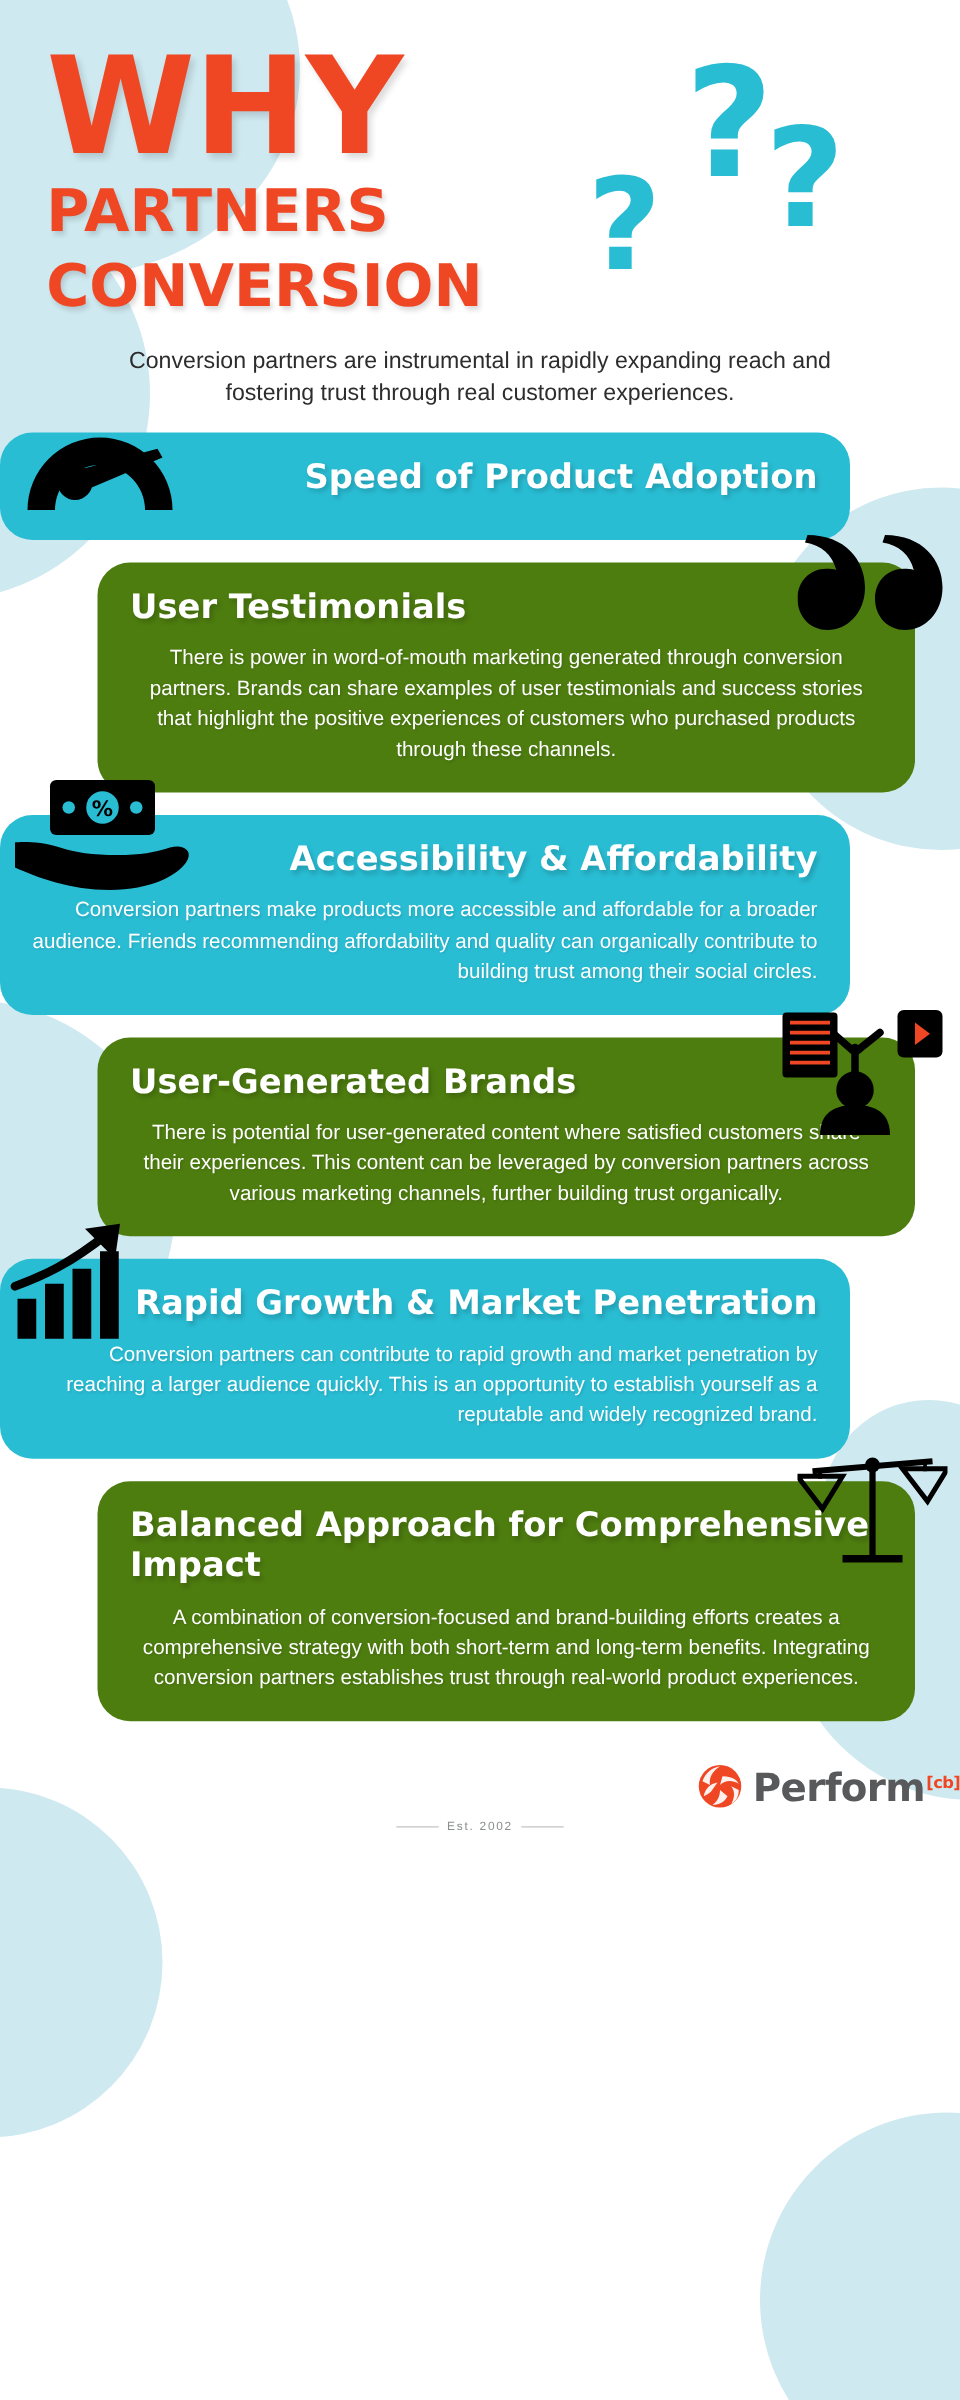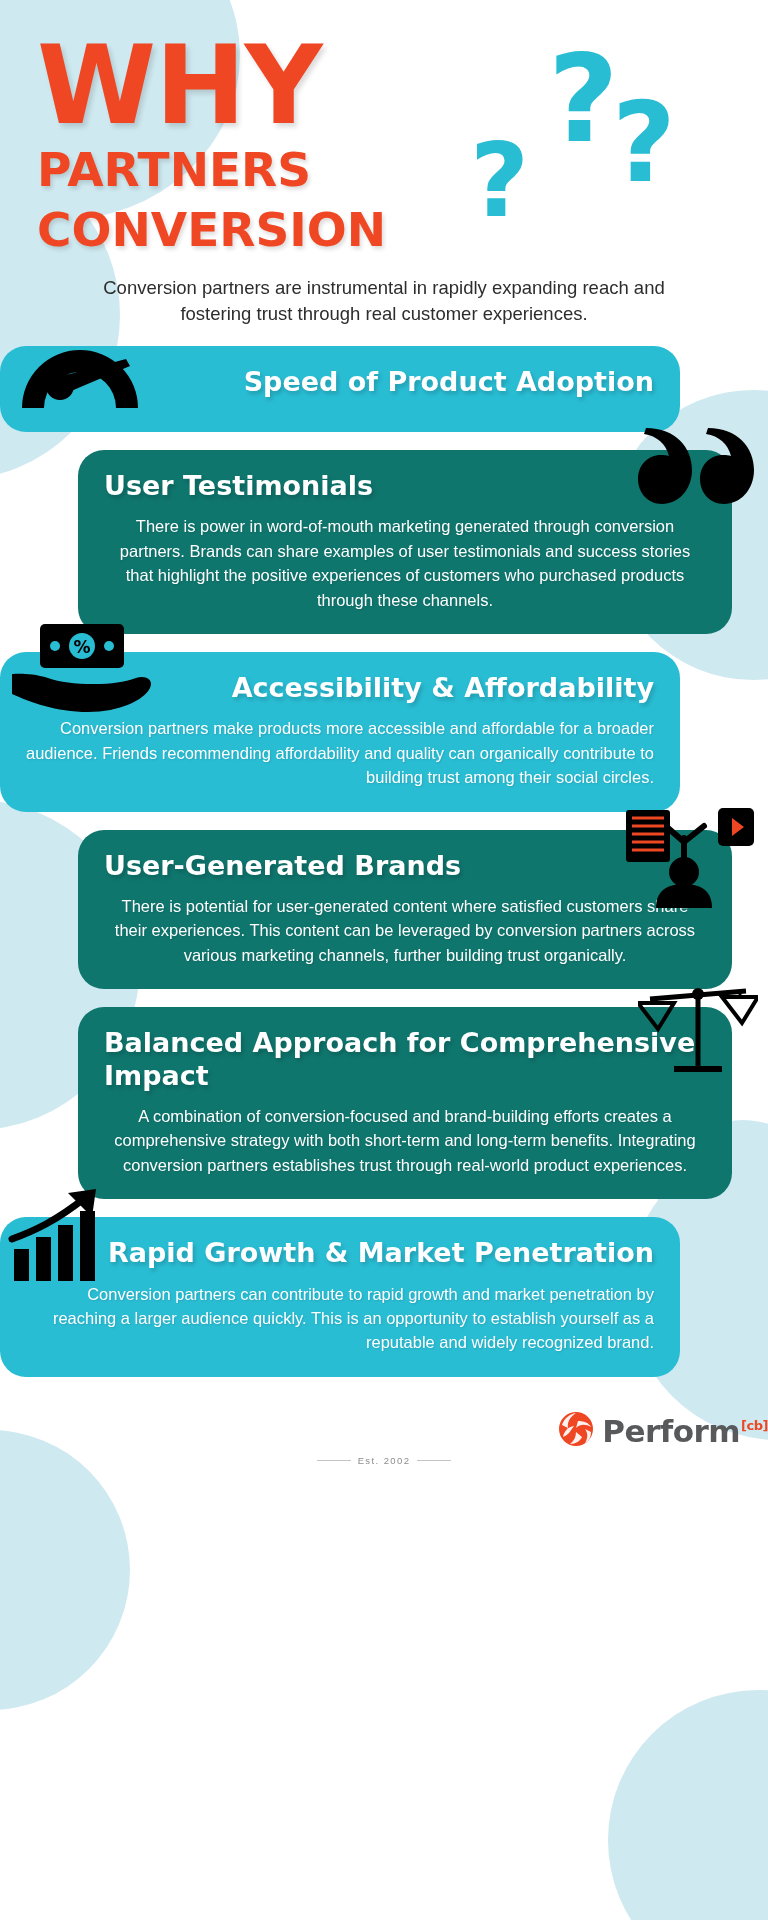--- a/index.html
+++ b/index.html
@@ -71,21 +71,21 @@
     text-align: center;
     font-size: 18.5px;
     line-height: 1.42;
     color: #2d2d2d;
   }
 
   
   .card { position: relative; margin-top: 18px; }
   .card-inner { position: relative; padding: 20px 26px 22px 26px; border-radius: 26px; }
   .card-cyan .card-inner { background: #29bdd4; margin-right: 88px; margin-left: 0; }
-  .card-orange .card-inner { background: #0f766e; margin-left: 78px; margin-right: 36px; }
+  .card-orange .card-inner { background: #4d7c0f; margin-left: 78px; margin-right: 36px; }
 
   .card h2 {
     font-family: "DejaVu Sans", sans-serif;
     font-weight: 700;
     font-size: 27px;
     line-height: 1.2;
     color: #ffffff;
     text-shadow: 2px 3px 4px rgba(0,0,0,0.18);
     margin-bottom: 12px;
   }
@@ -231,53 +231,53 @@
           <circle cx="62" cy="68" r="15" fill="#000"></circle>
           <path d="M34 104 C34 86 46 80 62 80 C78 80 90 86 90 104 Z" fill="#000"></path>
         </svg>
       </div>
       <div class="card-inner">
         <h2>User-Generated Brands</h2>
         <p>There is potential for user-generated content where satisfied customers share their experiences. This content can be leveraged by conversion partners across various marketing channels, further building trust organically.</p>
       </div>
     </div>
 
+    <div class="card card-cyan">
+      <div class="card-icon icon-left">
+        <svg width="130" height="96" viewBox="0 0 130 96">
+          <rect x="6" y="62" width="15" height="32" fill="#000"></rect>
+          <rect x="28" y="50" width="15" height="44" fill="#000"></rect>
+          <rect x="50" y="38" width="15" height="56" fill="#000"></rect>
+          <rect x="72" y="24" width="15" height="70" fill="#000"></rect>
+          <path d="M4 52 C26 44 48 34 78 10" stroke="#000" stroke-width="7" fill="none" stroke-linecap="round"></path>
+          <path d="M60 6 L88 2 L84 30 Z" fill="#000"></path>
+        </svg>
+      </div>
+      <div class="card-inner">
+        <h2>Rapid Growth &amp; Market Penetration</h2>
+        <p>Conversion partners can contribute to rapid growth and market penetration by reaching a larger audience quickly. This is an opportunity to establish yourself as a reputable and widely recognized brand.</p>
+      </div>
+    </div>
+
     <div class="card card-orange">
       <div class="card-icon icon-right">
         <svg width="120" height="100" viewBox="0 0 120 100">
           <line x1="60" y1="10" x2="60" y2="90" stroke="#000" stroke-width="5"></line>
           <line x1="12" y1="18" x2="108" y2="10" stroke="#000" stroke-width="5"></line>
           <circle cx="60" cy="13" r="6" fill="#000"></circle>
           <line x1="36" y1="88" x2="84" y2="88" stroke="#000" stroke-width="6"></line>
           <path d="M0 22 L36 22 L20 48 Z" fill="none" stroke="#000" stroke-width="4"></path>
           <path d="M84 16 L120 16 L104 42 Z" fill="none" stroke="#000" stroke-width="4"></path>
           <line x1="18" y1="18" x2="18" y2="24" stroke="#000" stroke-width="3"></line>
           <line x1="102" y1="12" x2="102" y2="18" stroke="#000" stroke-width="3"></line>
         </svg>
       </div>
       <div class="card-inner">
         <h2>Balanced Approach for Comprehensive Impact</h2>
         <p>A combination of conversion-focused and brand-building efforts creates a comprehensive strategy with both short-term and long-term benefits. Integrating conversion partners establishes trust through real-world product experiences.</p>
-      </div>
-    </div>
-
-    <div class="card card-cyan">
-      <div class="card-icon icon-left">
-        <svg width="130" height="96" viewBox="0 0 130 96">
-          <rect x="6" y="62" width="15" height="32" fill="#000"></rect>
-          <rect x="28" y="50" width="15" height="44" fill="#000"></rect>
-          <rect x="50" y="38" width="15" height="56" fill="#000"></rect>
-          <rect x="72" y="24" width="15" height="70" fill="#000"></rect>
-          <path d="M4 52 C26 44 48 34 78 10" stroke="#000" stroke-width="7" fill="none" stroke-linecap="round"></path>
-          <path d="M60 6 L88 2 L84 30 Z" fill="#000"></path>
-        </svg>
-      </div>
-      <div class="card-inner">
-        <h2>Rapid Growth &amp; Market Penetration</h2>
-        <p>Conversion partners can contribute to rapid growth and market penetration by reaching a larger audience quickly. This is an opportunity to establish yourself as a reputable and widely recognized brand.</p>
       </div>
     </div>
 
     <div class="footer">
       <div class="logo-row">
         <span>
           <svg width="36" height="36" viewBox="0 0 36 36">
             <circle cx="18" cy="18" r="17" fill="#ef4723"></circle>
             <g fill="#ffffff" opacity="0.92">
               <path d="M18 2 C12 6 9 11 10 17 L4 14 C6 8 11 3 18 2 Z"></path>

